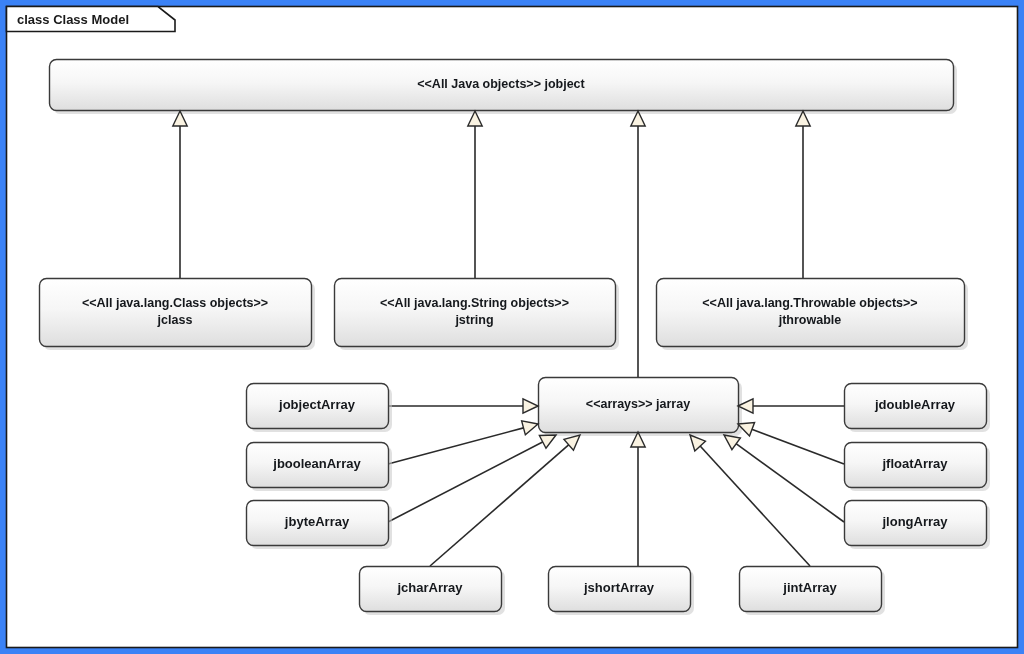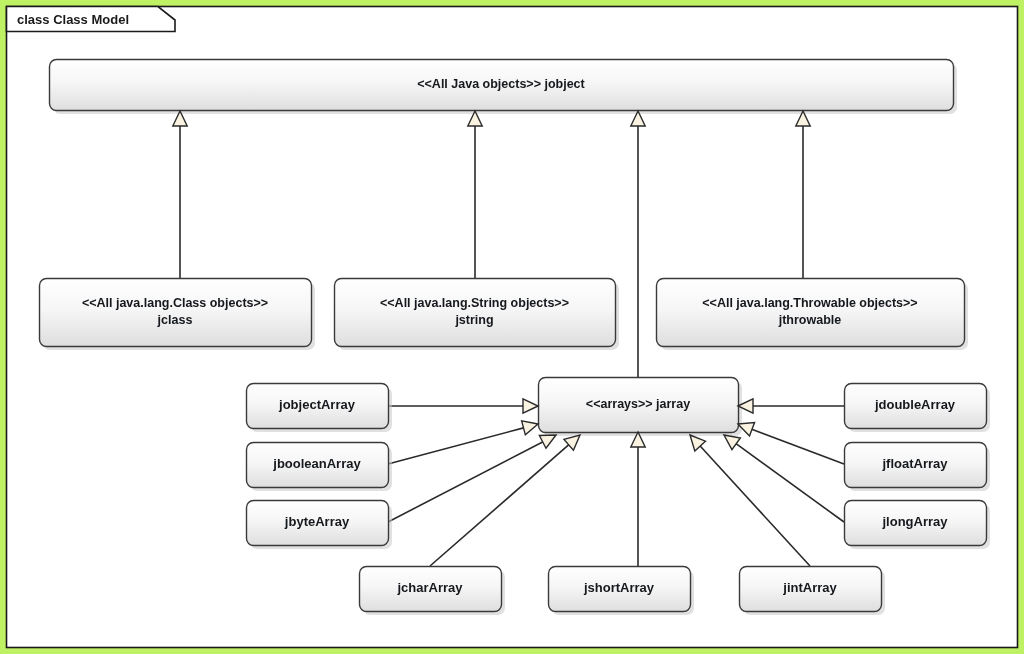--- a/index.html
+++ b/index.html
@@ -4,21 +4,21 @@
 <style>
   html, body {
     margin: 0;
     padding: 0;
     background: #ffffff;
   }
   #stage {
     position: relative;
     width: 1024px;
     height: 654px;
-    background: #bef264;
+    background: #3b82f6;
     font-family: "Liberation Sans", sans-serif;
     overflow: hidden;
   }
   #diagram-svg {
     position: absolute;
     left: 0;
     top: 0;
     width: 1024px;
     height: 654px;
     display: block;

